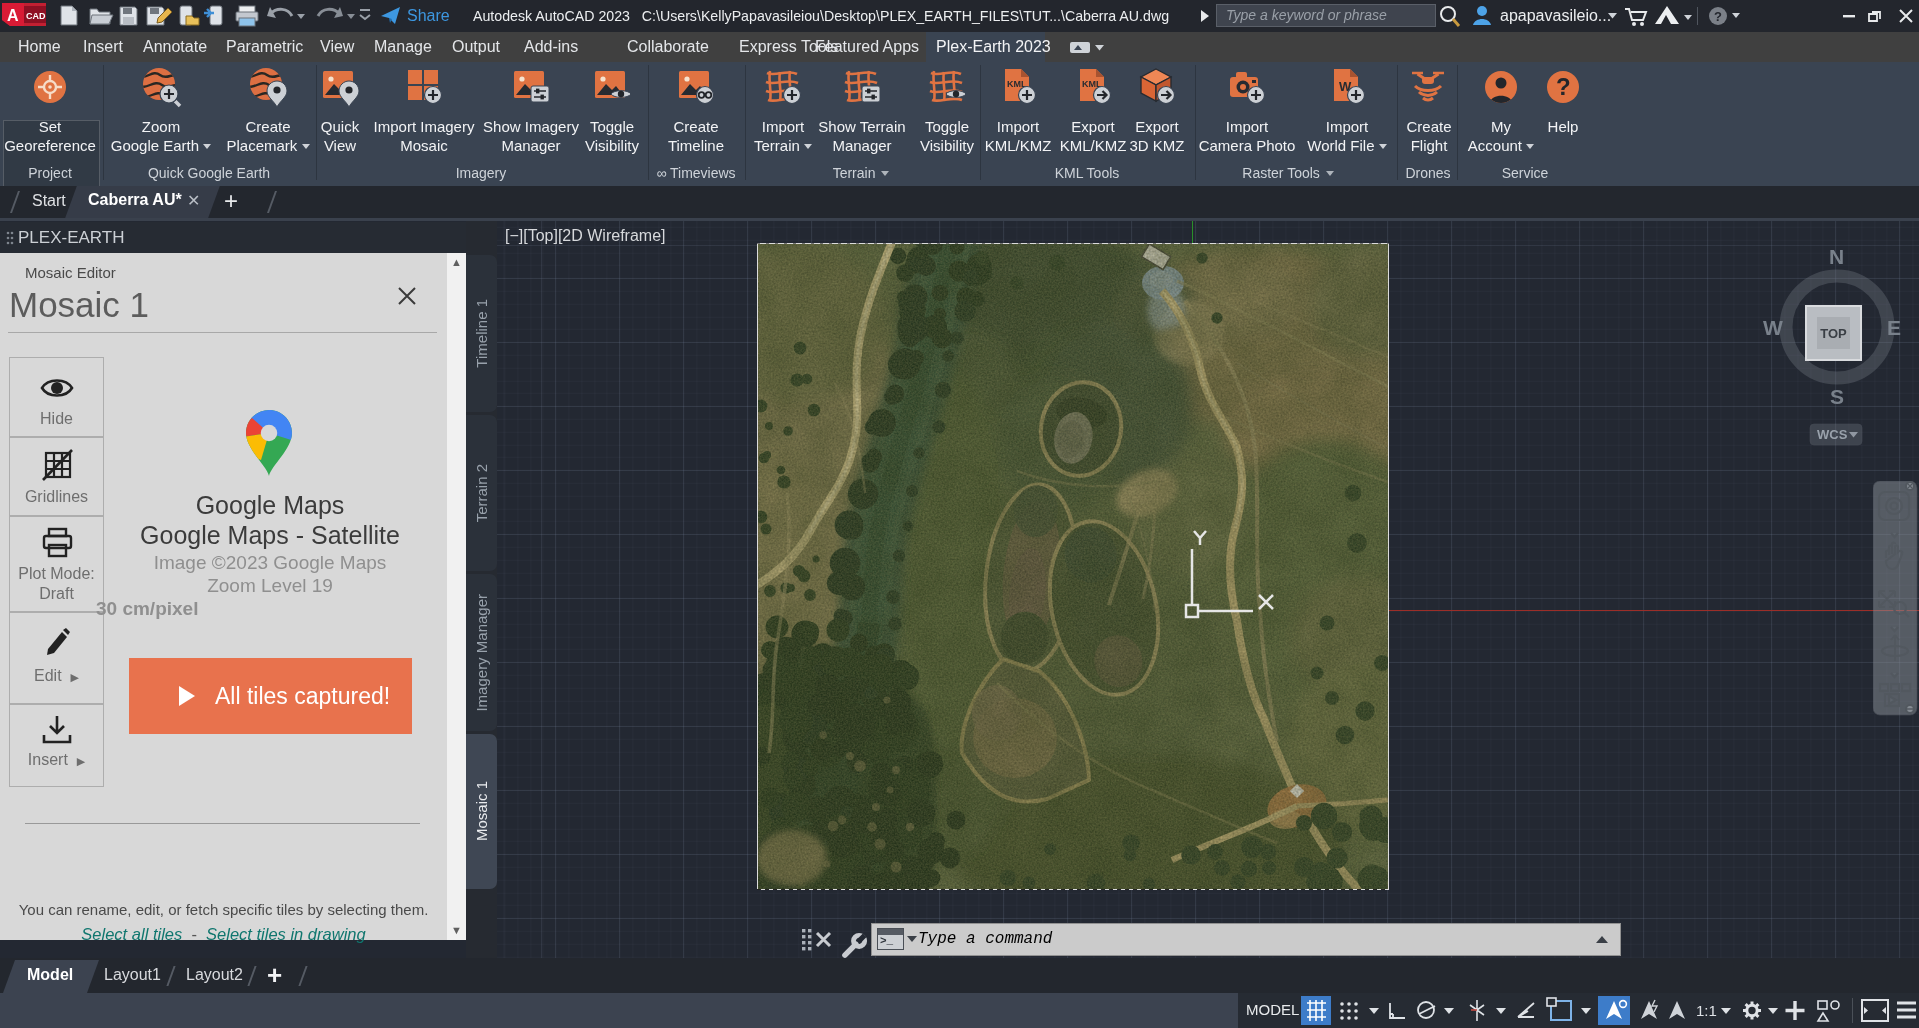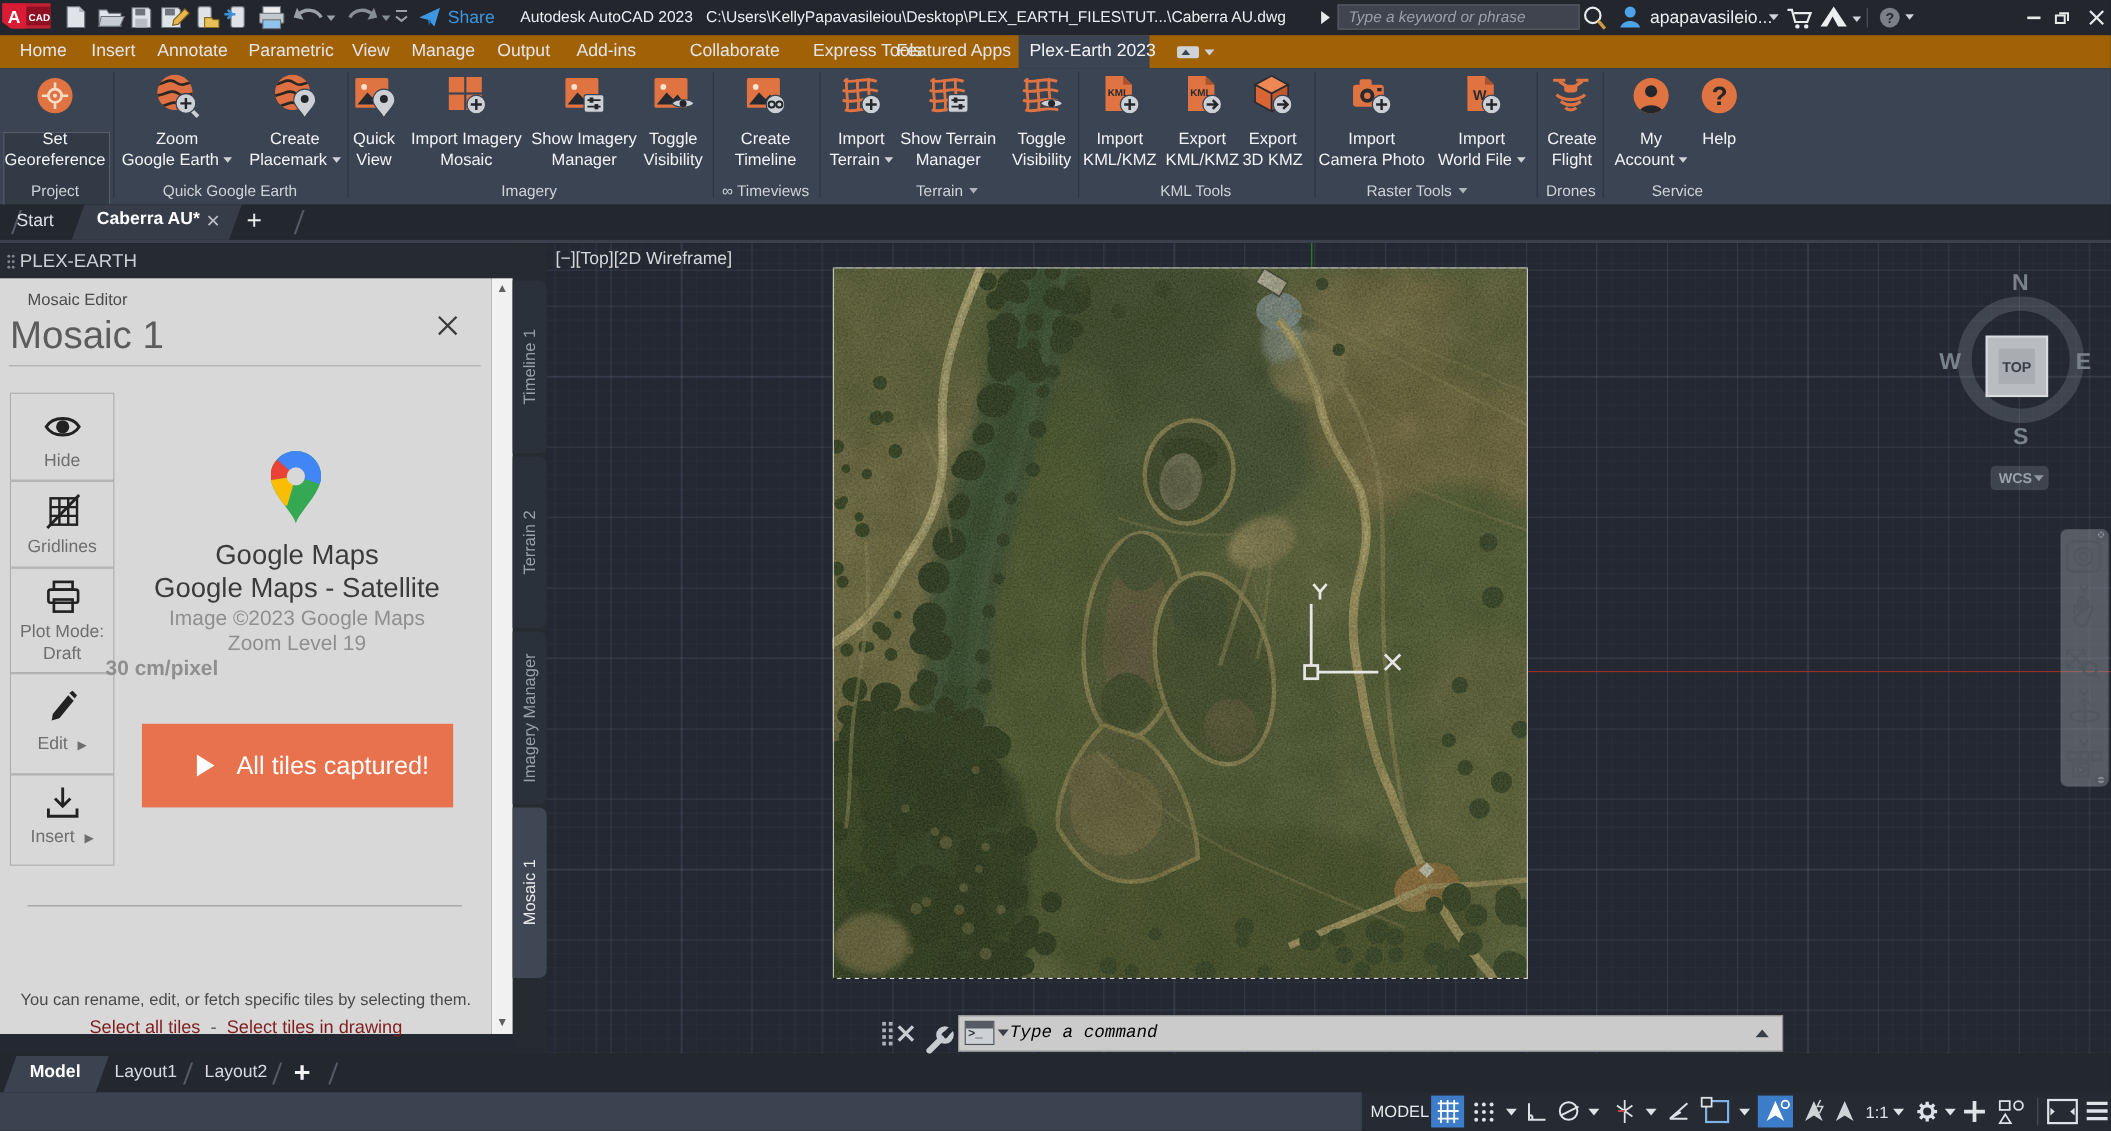--- a/index.html
+++ b/index.html
@@ -6,21 +6,21 @@
   html,body { width:1919px; height:1028px; overflow:hidden; background:#232832;
     font-family:"Liberation Sans", sans-serif; }
   #app { position:relative; width:1919px; height:1028px; }
 
   
   #titlebar { position:absolute; left:0; top:0; width:1919px; height:32px; background:#23262d; color:#e6e8ea; }
   #titletext { position:absolute; left:473px; top:8px; font-size:14.2px; color:#eceef0; white-space:nowrap; }
   #searchbox { position:absolute; left:1216px; top:4px; width:220px; height:23px; background:#3f444e; border:1px solid #5a5f68; color:#9aa0a8; font-style:italic; font-size:14px; padding-left:9px; line-height:21px; }
 
   
-  #menubar { position:absolute; left:0; top:32px; width:1919px; height:30px; background:#a16207; color:#e4e6e9; font-size:16px; }
+  #menubar { position:absolute; left:0; top:32px; width:1919px; height:30px; background:#404040; color:#e4e6e9; font-size:16px; }
   #menubar .mi { position:absolute; top:0; height:30px; line-height:30px; }
   #menutab { position:absolute; left:926px; top:0; width:119px; height:30px; background:#3a4452; text-align:center; line-height:30px; color:#f0f1f3; }
 
   
   #ribbon { position:absolute; left:0; top:62px; width:1919px; height:124px; background:#3a4452; }
   .rsep { position:absolute; top:3px; width:1px; height:115px; background:#2d3540; }
   .rgl { position:absolute; top:101px; width:160px; height:20px; line-height:20px; font-size:14px; color:#ced3d9; text-align:center; }
   .rbtn { position:absolute; top:2px; width:130px; text-align:center; color:#f2f3f5; font-size:15px; }
   .rbtn svg.ric { display:block; margin:1px auto 8px auto; }
   .rbtn .lbl { line-height:19px; white-space:nowrap; }
@@ -42,21 +42,21 @@
   #palhdr { position:absolute; left:0; top:222px; width:466px; height:31px; background:#262b33; color:#ccd0d5; font-size:17px; line-height:31px; padding-left:18px; }
   #palette { position:absolute; left:0; top:253px; width:447px; height:687px; background:#d8d8d8; color:#333; }
   #pscroll { position:absolute; left:447px; top:253px; width:19px; height:687px; background:#f1f1f1; }
   .parrow { position:absolute; left:0; width:19px; height:19px; color:#606060; font-size:11px; text-align:center; line-height:19px; }
   .sidetab { position:absolute; left:466px; width:31px; background:#2b313a; color:#98a1ab; border-radius:0 7px 7px 0; }
   .sidetab { display:flex; align-items:center; justify-content:center; }
   .sidetab span { writing-mode:vertical-rl; transform:rotate(180deg); white-space:nowrap; font-size:15px; }
 
   
   .pbtn { position:absolute; left:9px; width:95px; border:1px solid #adadad; text-align:center; color:#6e6e6e; font-size:16px; }
-  .plnk { color:#7f1d1d; }
+  .plnk { color:#0f766e;font-style:italic; }
 
   
   #viewport { position:absolute; left:497px; top:221px; width:1422px; height:737px; background:#232832; }
   #vpgrid { position:absolute; left:0; top:0; width:1422px; height:737px;
     background-image:
       repeating-linear-gradient(to right, rgba(148,163,190,0.12) 0 1px, transparent 1px 64px),
       repeating-linear-gradient(to bottom, rgba(148,163,190,0.12) 0 1px, transparent 1px 64px),
       repeating-linear-gradient(to right, rgba(148,163,190,0.045) 0 1px, transparent 1px 12.8px),
       repeating-linear-gradient(to bottom, rgba(148,163,190,0.045) 0 1px, transparent 1px 12.8px);
     background-position: 58px 57px, 58px 57px, 7.4px 5.8px, 7.4px 5.8px; }
@@ -468,21 +468,21 @@
     <div class="rgl" style="left:616px">∞ Timeviews</div>
     <div class="rgl" style="left:781px">Terrain <span class="dd" style="border-top-color:#aeb4bb"></span></div>
     <div class="rgl" style="left:1007px">KML Tools</div>
     <div class="rgl" style="left:1208px">Raster Tools <span class="dd" style="border-top-color:#aeb4bb"></span></div>
     <div class="rgl" style="left:1348px">Drones</div>
     <div class="rgl" style="left:1445px">Service</div>
   </div>
 
   <div id="filetabs">
     <div class="slash" style="left:14px"></div>
-    <div style="position:absolute; left:15px; top:6px;">Start</div>
+    <div style="position:absolute; left:32px; top:6px;">Start</div>
     <div id="ftab-active"></div>
     <div style="position:absolute; left:88px; top:5px; font-weight:bold; color:#fff;">Caberra AU*</div>
     <div style="position:absolute; left:187px; top:5px; color:#b9bec5;">✕</div>
     <div style="position:absolute; left:224px; top:1px; font-size:24px; color:#e8eaec;">+</div>
     <div class="slash" style="left:271px"></div>
   </div>
 
   <div id="toprule"></div>
   <div id="mainbg"></div>
 

